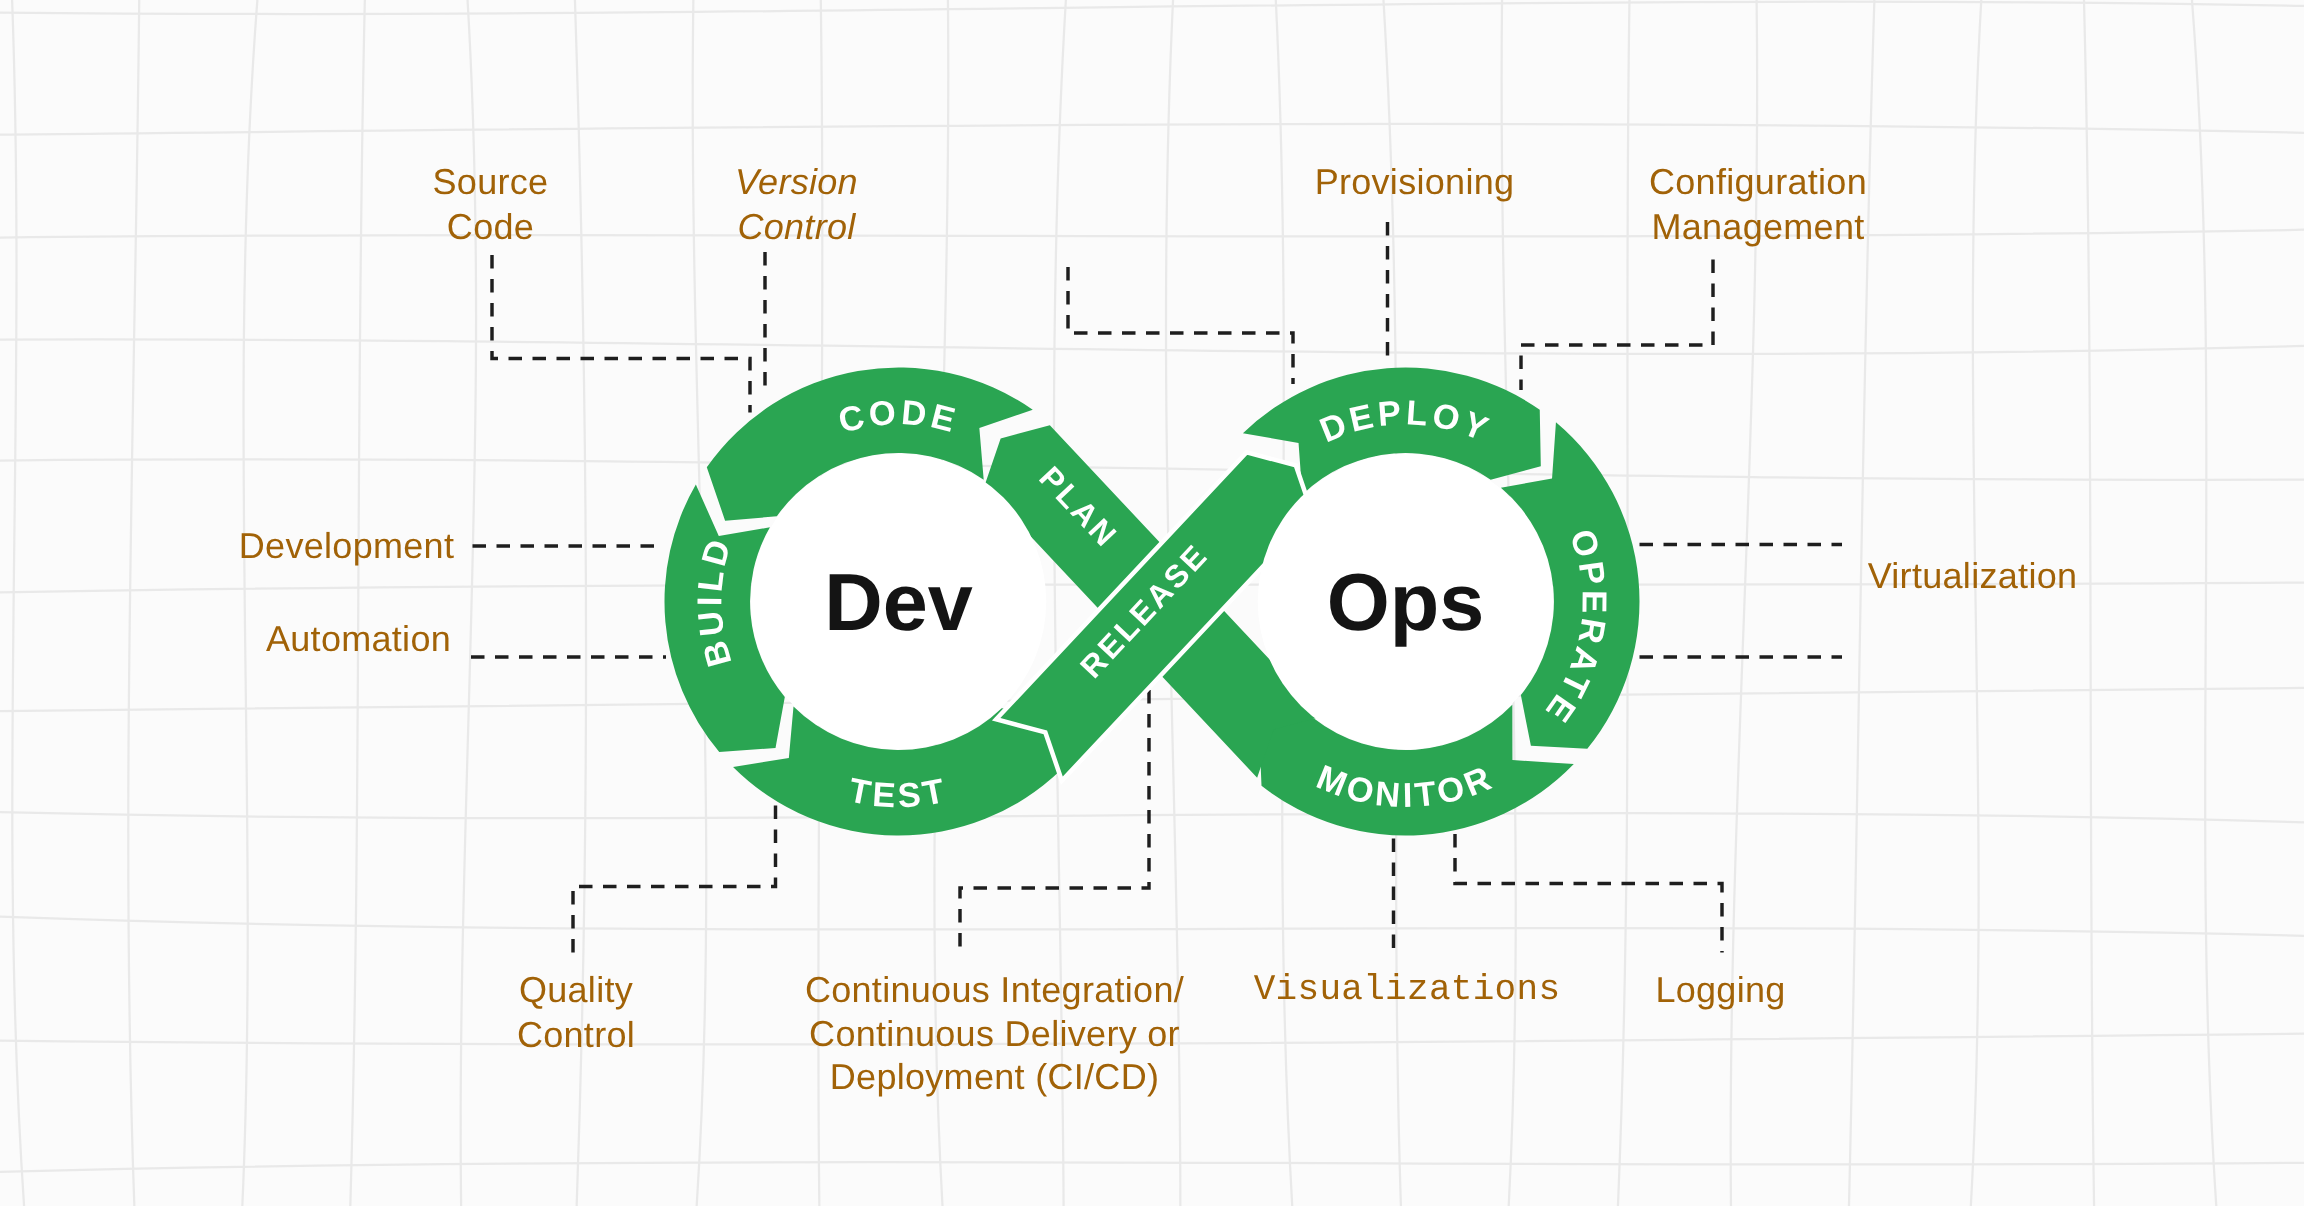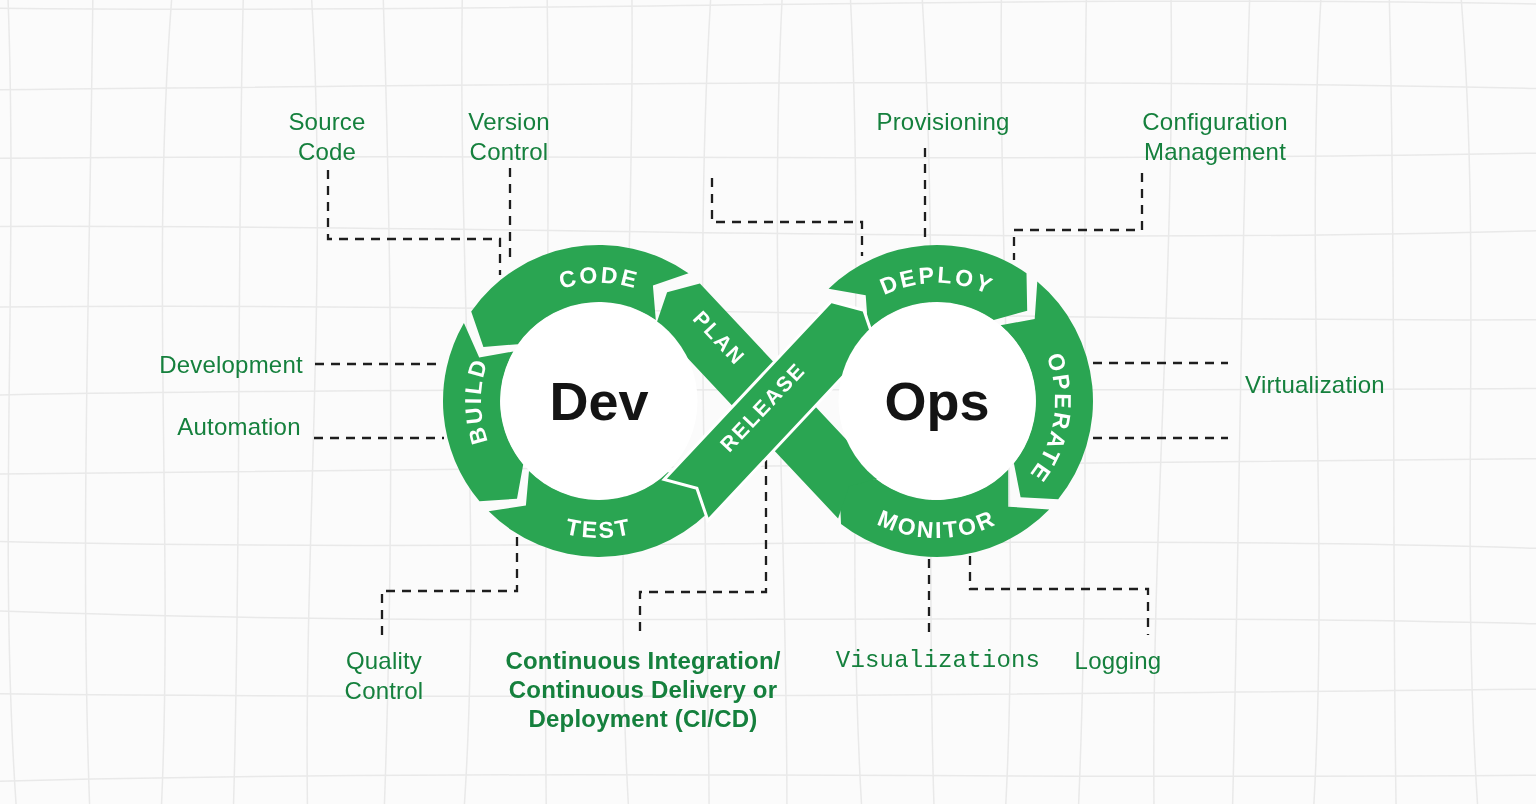--- a/index.html
+++ b/index.html
@@ -10,21 +10,21 @@
   }
   .stage{position:relative;width:1536px;height:804px;}
   svg.canvas{position:absolute;left:0;top:0;}
   .callout{
     position:absolute;
     transform:translateX(-50%);
     text-align:center;
     font-size:24px;
     line-height:30px;
     font-weight:500;
-    color:#15803d;
+    color:#a16207;
     letter-spacing:.2px;
     white-space:pre-line;
   }
   .callout.three{line-height:29px;}
   .arcLabel, .bandLabel{
     font-family:"Liberation Sans", sans-serif;
     font-size:23px;
     font-weight:bold;
     fill:#ffffff;
     letter-spacing:2.5px;
@@ -129,28 +129,28 @@
 
     <text class="bandLabel" transform="translate(714,343) rotate(46.8)">PLAN</text>
     <text class="bandLabel" transform="translate(768,412) rotate(-46.8)">RELEASE</text>
 
     <text class="coreLabel" x="599" y="420">Dev</text>
     <text class="coreLabel" x="937" y="420">Ops</text>
   </svg>
 
   <div class="callout" style="left:327px;top:107px;">Source
 Code</div>
-  <div class="callout" style="left:509px;top:107px;">Version
+  <div class="callout" style="left:531px;top:107px;font-style:italic;">Version
 Control</div>
   <div class="callout" style="left:943px;top:107px;">Provisioning</div>
-  <div class="callout" style="left:1215px;top:107px;text-align:center;">Configuration
+  <div class="callout" style="left:1172px;top:107px;text-align:center;">Configuration
 Management</div>
   <div class="callout" style="left:231px;top:350px;">Development</div>
   <div class="callout" style="left:239px;top:412px;">Automation</div>
   <div class="callout" style="left:1315px;top:350px;margin-top:20px;">Virtualization</div>
   <div class="callout" style="left:384px;top:646px;">Quality
 Control</div>
-  <div class="callout three" style="left:643px;top:646px;font-weight:bold;">Continuous Integration/
+  <div class="callout three" style="left:663px;top:646px;">Continuous Integration/
 Continuous Delivery or
 Deployment (CI/CD)</div>
   <div class="callout" style="left:938px;top:646px;font-family:Liberation Mono, monospace;">Visualizations</div>
-  <div class="callout" style="left:1118px;top:646px;">Logging</div>
+  <div class="callout" style="left:1147px;top:646px;">Logging</div>
 </div>
 
 </body></html>

